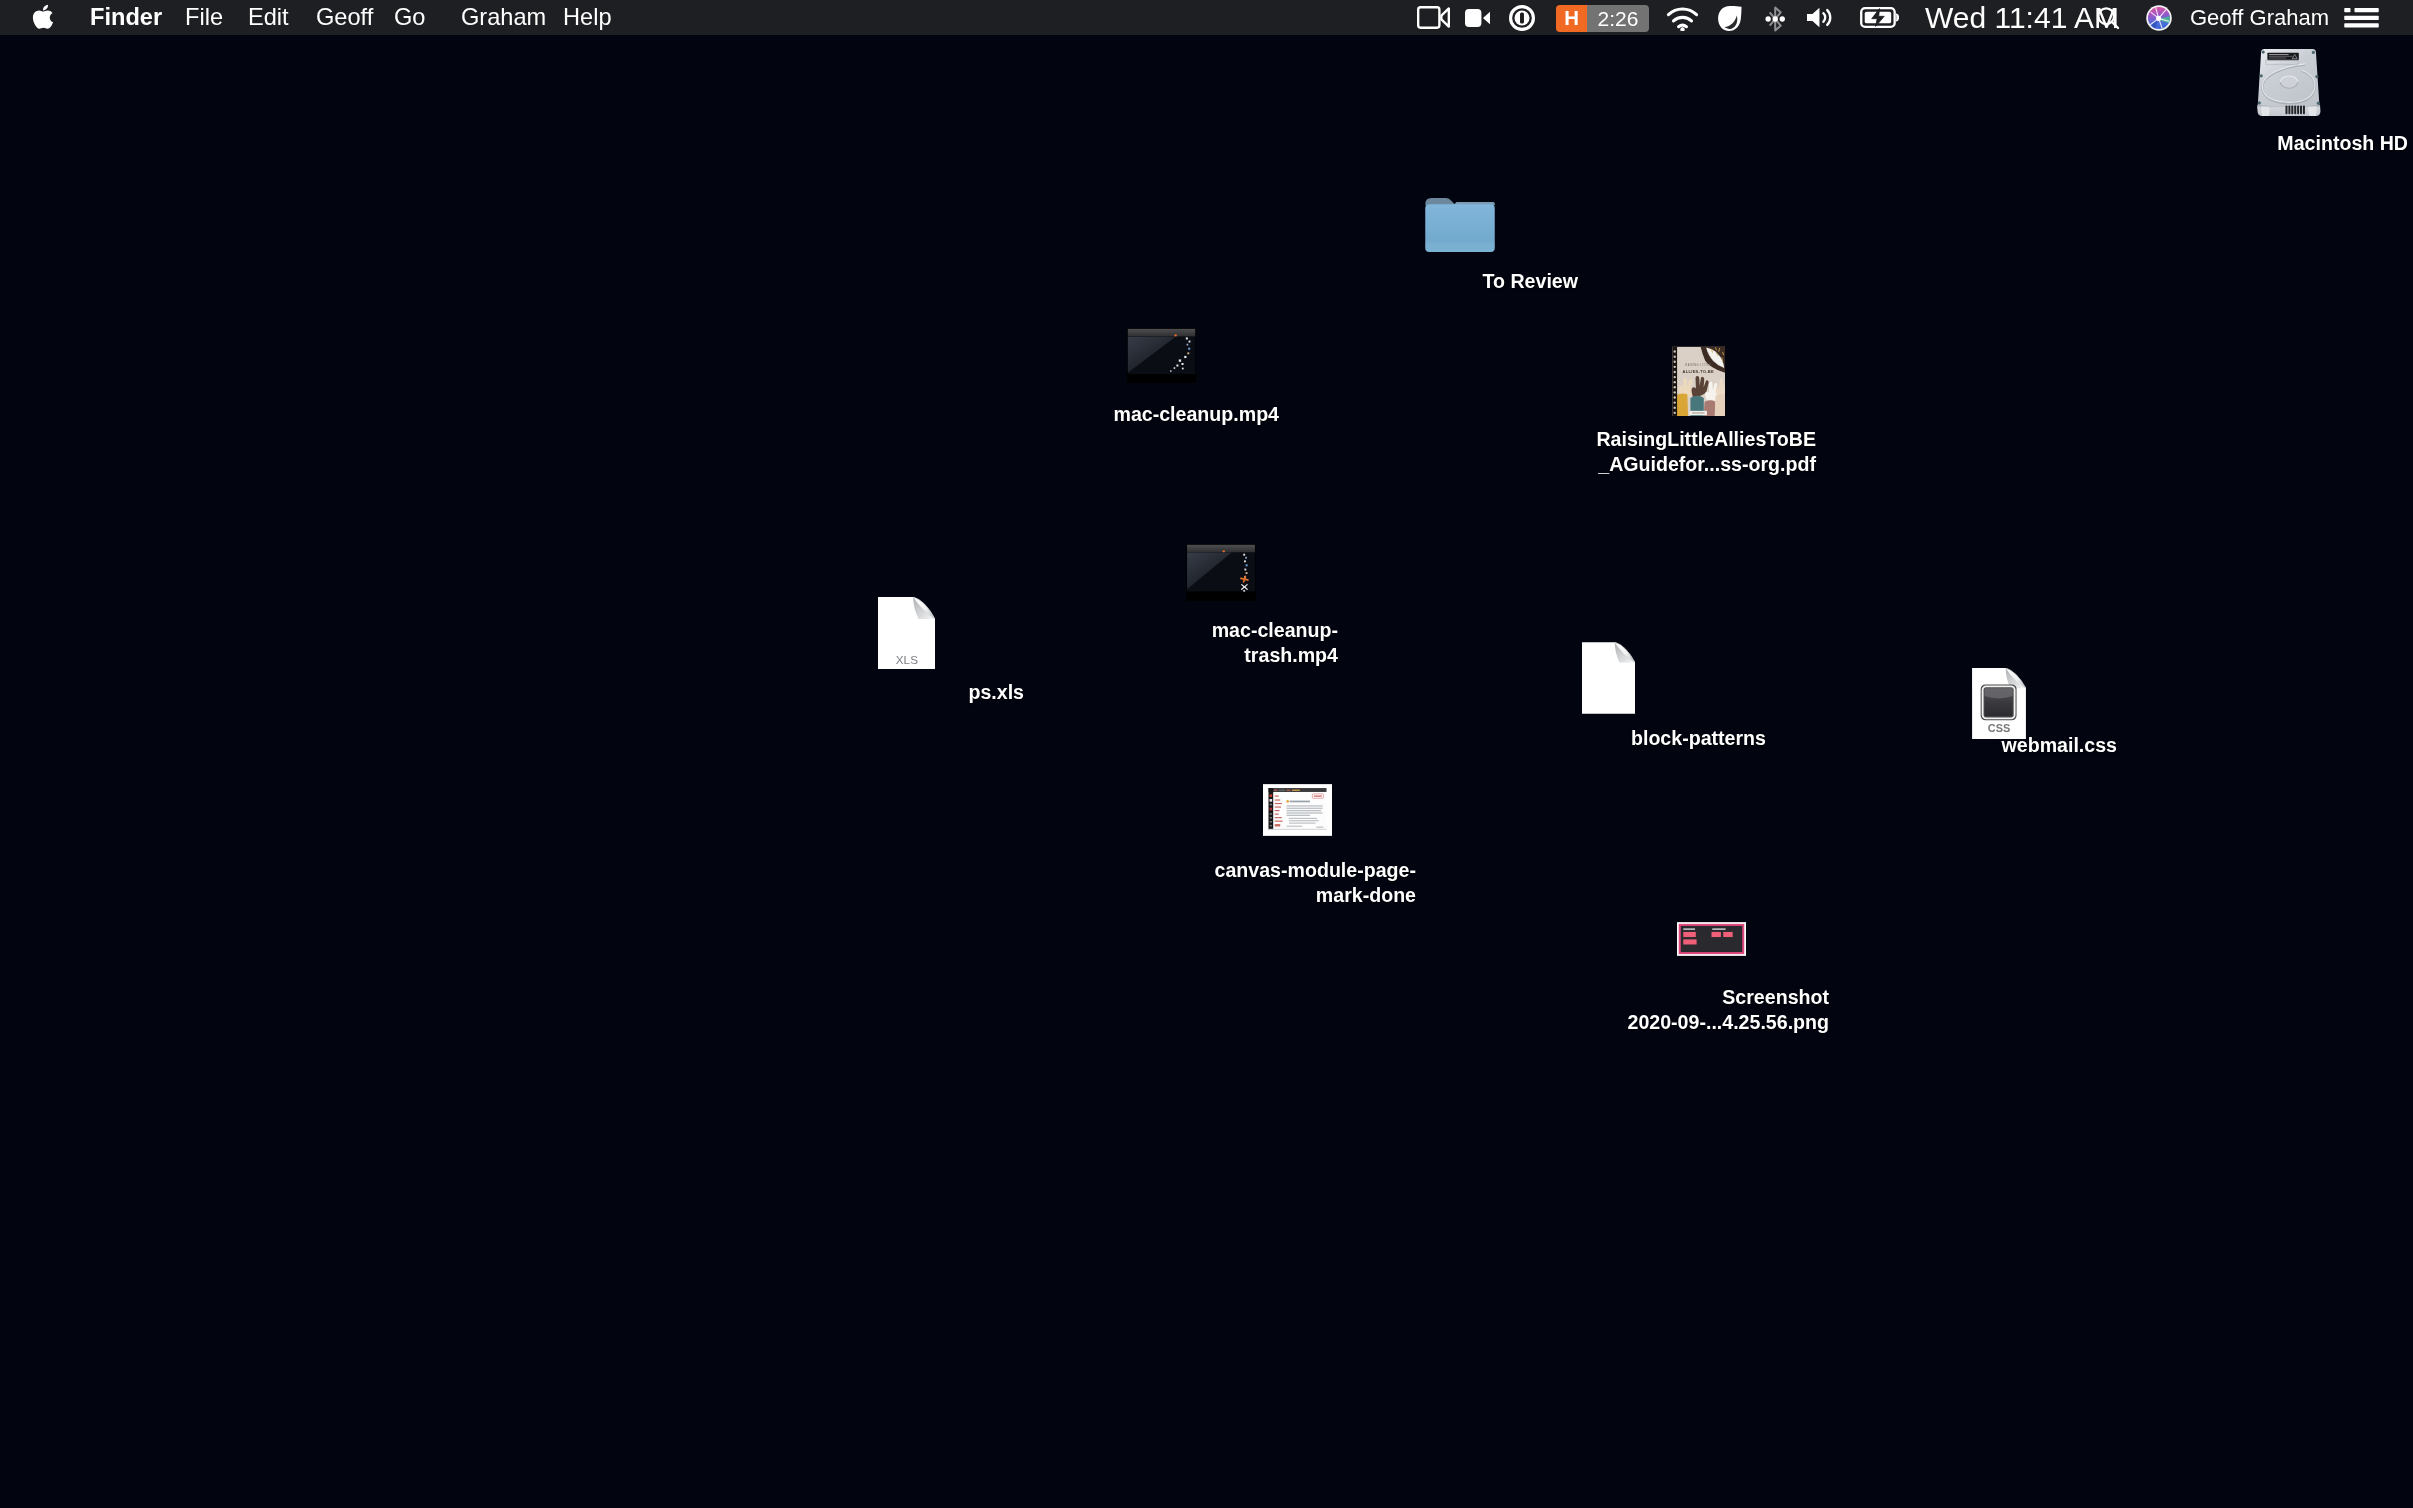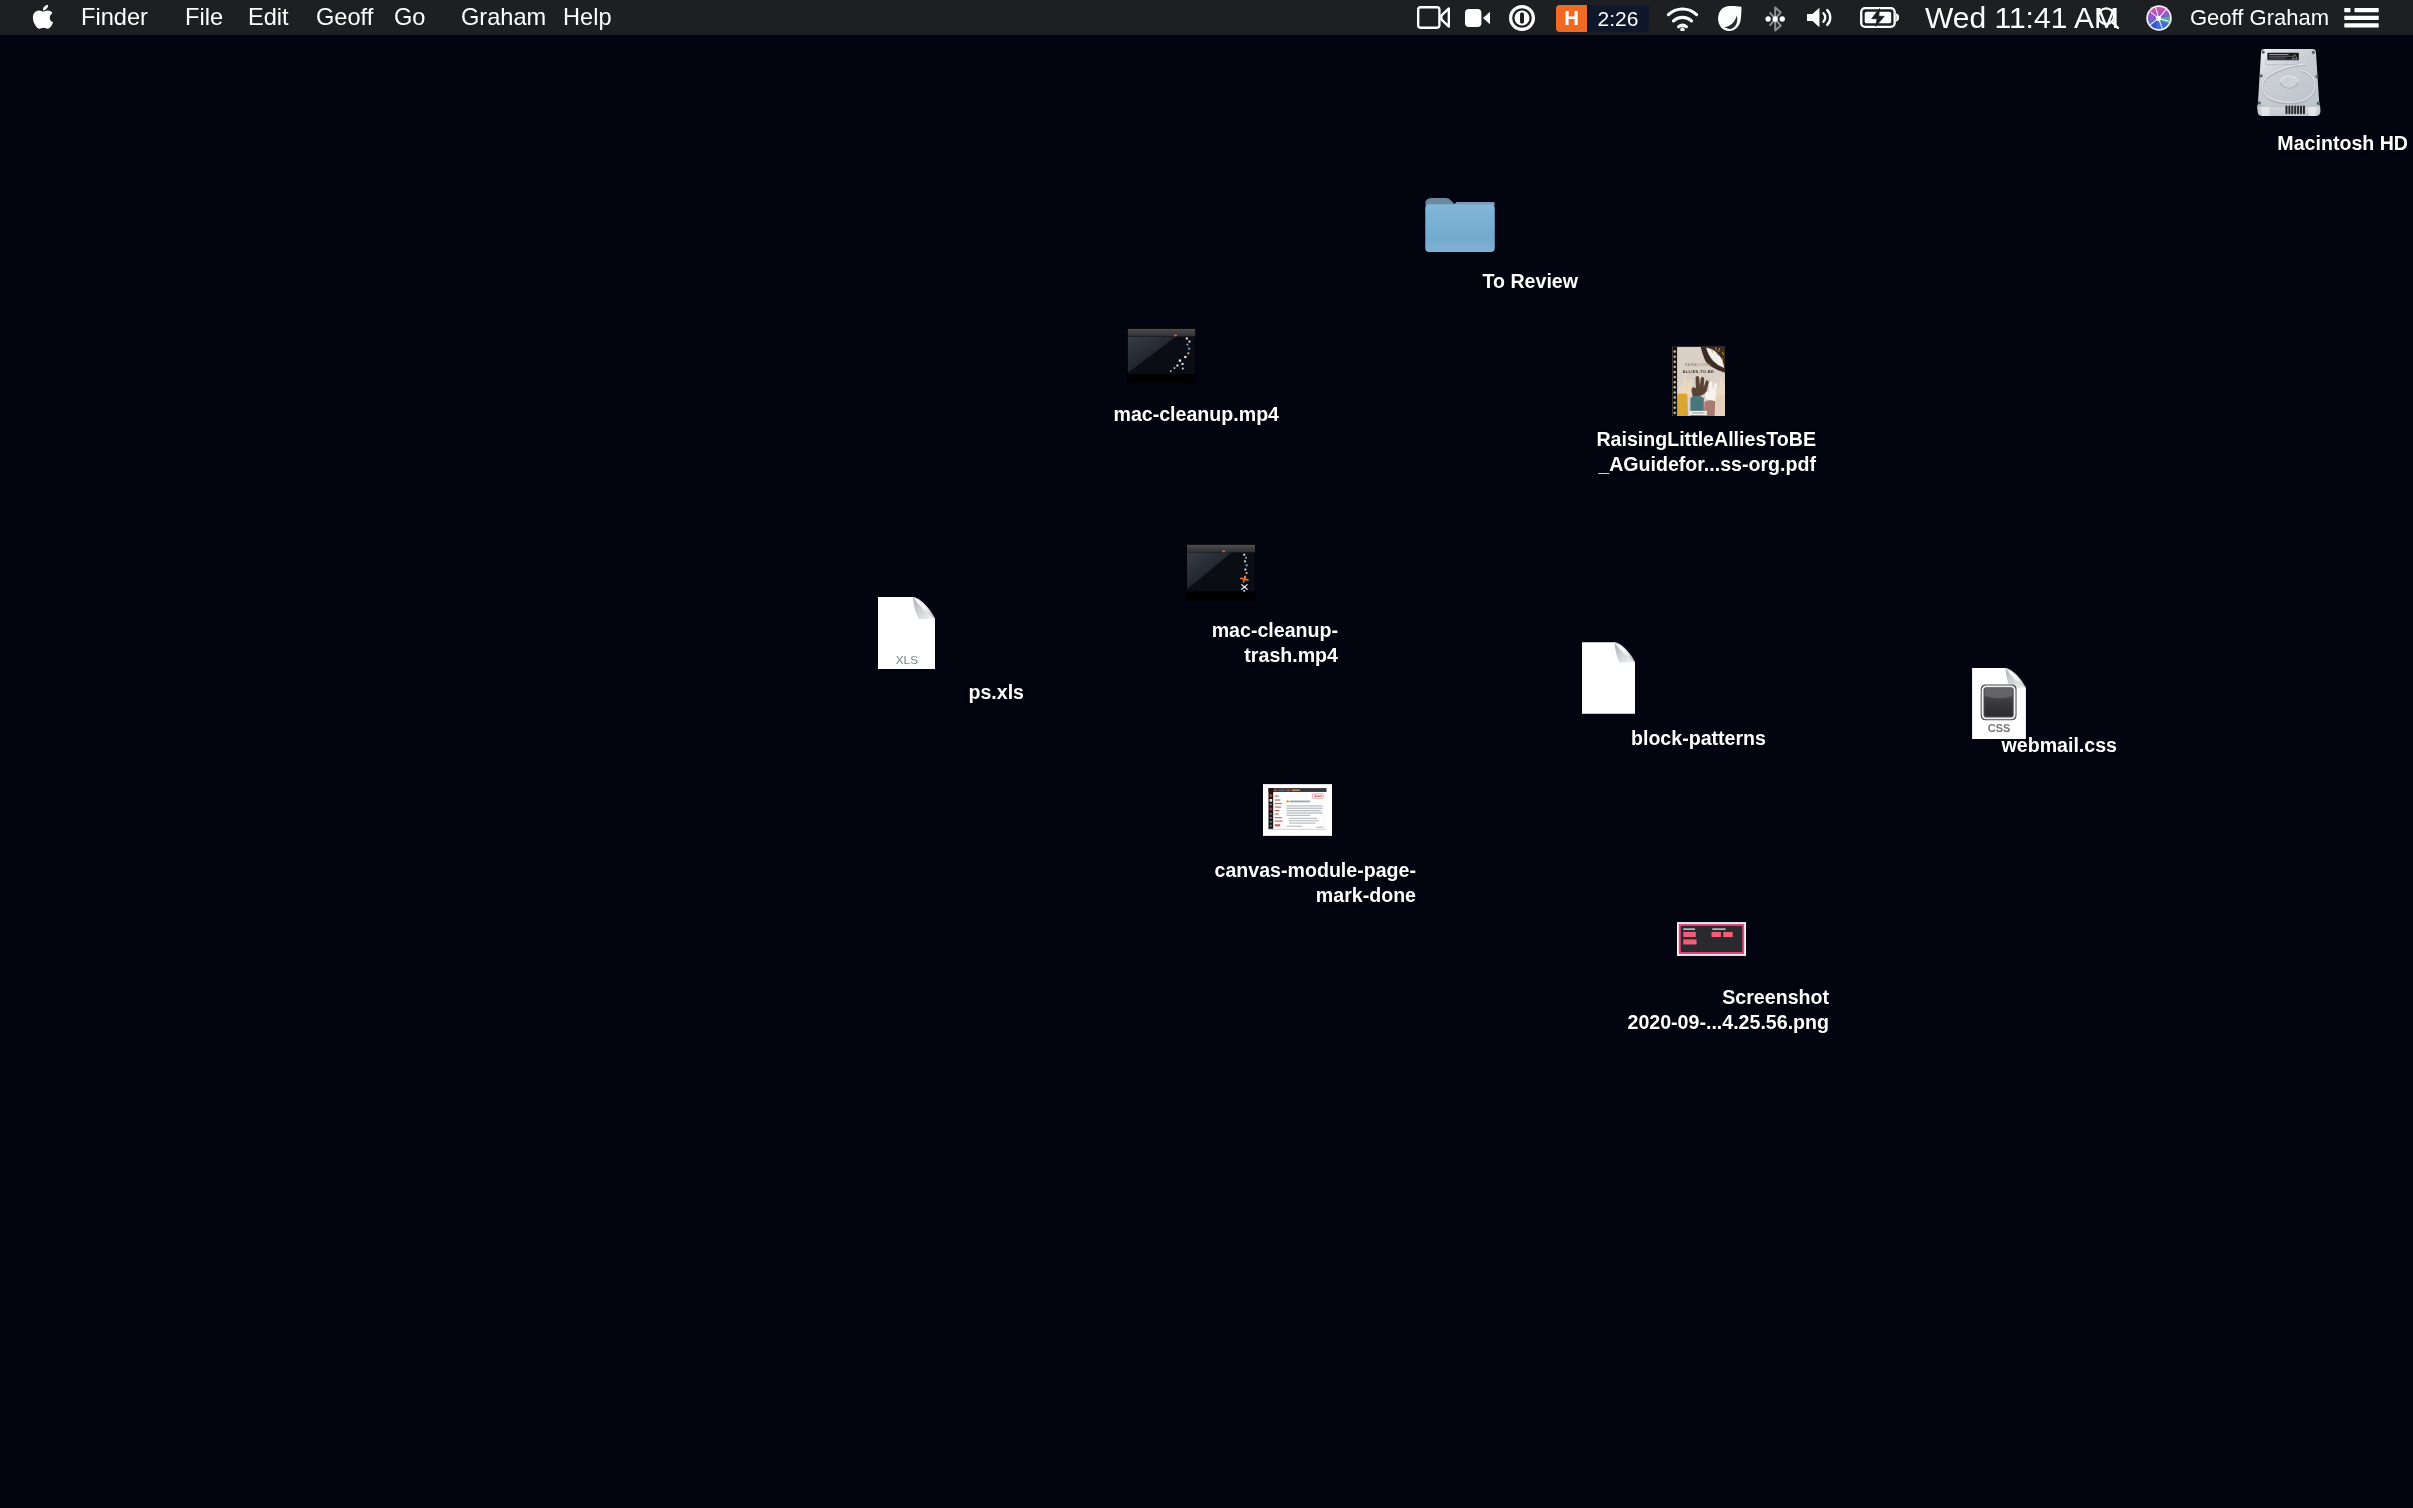--- a/index.html
+++ b/index.html
@@ -292,21 +292,21 @@
 <div class="lbl" style="left:1043px;top:402px;width:236px">mac-cleanup.mp4</div>
 <div class="lbl" style="left:1580px;top:427px;width:236px">RaisingLittleAlliesToBE<br>_AGuidefor...ss-org.pdf</div>
 <div class="lbl" style="left:1102px;top:618px;width:236px">mac-cleanup-<br>trash.mp4</div>
 <div class="lbl" style="left:788px;top:680px;width:236px">ps.xls</div>
 <div class="lbl" style="left:1530px;top:726px;width:236px">block-patterns</div>
 <div class="lbl" style="left:1881px;top:733px;width:236px">webmail.css</div>
 <div class="lbl" style="left:1180px;top:858px;width:236px">canvas-module-page-<br>mark-done</div>
 <div class="lbl" style="left:1593px;top:985px;width:236px">Screenshot<br>2020-09-...4.25.56.png</div>
 
 <div id="bar"></div>
-<div class="mi" style="left:81px;font-weight:normal">Finder</div>
+<div class="mi" style="left:90px;font-weight:bold">Finder</div>
 <div class="mi" style="left:185px">File</div>
 <div class="mi" style="left:248px">Edit</div>
 <div class="mi" style="left:316px">Geoff</div>
 <div class="mi" style="left:394px">Go</div>
 <div class="mi" style="left:461px">Graham</div>
 <div class="mi" style="left:563px">Help</div>
 <div class="mi" style="left:1925px;font-size:30px">Wed 11:41 AM</div>
 <div class="mi" style="left:2190px;font-weight:normal;font-size:22px">Geoff Graham</div>
 
 <svg class="ic" style="left:32px;top:3.1px" width="22" height="27.5" viewBox="0 0 384 512">
@@ -324,21 +324,21 @@
 </svg>
 
 <svg class="ic" style="left:1509px;top:4.7px" width="26" height="26" viewBox="0 0 33 33">
 <circle cx="16.5" cy="16.5" r="14.5" fill="none" stroke="#fff" stroke-width="4"></circle>
 <circle cx="16.5" cy="16.5" r="9.5" fill="#fff"></circle>
 <rect x="14" y="9.5" width="5" height="14" rx="2" fill="#1c1c1e"></rect>
 </svg>
 
 <div class="ic" style="left:1556px;top:4.7px;width:93px;height:27px;border-radius:3.9px;overflow:hidden">
 <div style="position:absolute;left:0;top:0;width:31px;height:27px;background:#f06a24;color:#fff;font-weight:bold;font-size:20.4px;text-align:center;line-height:27.5px">H</div>
-<div style="position:absolute;left:31px;top:0;width:62px;height:27px;background:#0f172a;color:#fff;font-size:21px;text-align:center;line-height:27.5px">2:26</div>
+<div style="position:absolute;left:31px;top:0;width:62px;height:27px;background:#737373;color:#fff;font-size:21px;text-align:center;line-height:27.5px">2:26</div>
 </div>
 
 <svg class="ic" style="left:1665px;top:5.5px" width="35" height="25" viewBox="0 0 44 32">
 <path d="M4 11 A 26 26 0 0 1 40 11" fill="none" stroke="#fff" stroke-width="4" stroke-linecap="round"></path>
 <path d="M10.5 19 A 17 17 0 0 1 33.5 19" fill="none" stroke="#fff" stroke-width="4" stroke-linecap="round"></path>
 <path d="M17 26.5 A 8 8 0 0 1 27 26.5" fill="none" stroke="#fff" stroke-width="4" stroke-linecap="round"></path>
 <circle cx="22" cy="30" r="2.8" fill="#fff"></circle>
 </svg>
 
 <svg class="ic" style="left:1718px;top:5.5px" width="23.6" height="25" viewBox="0 0 30 32">

